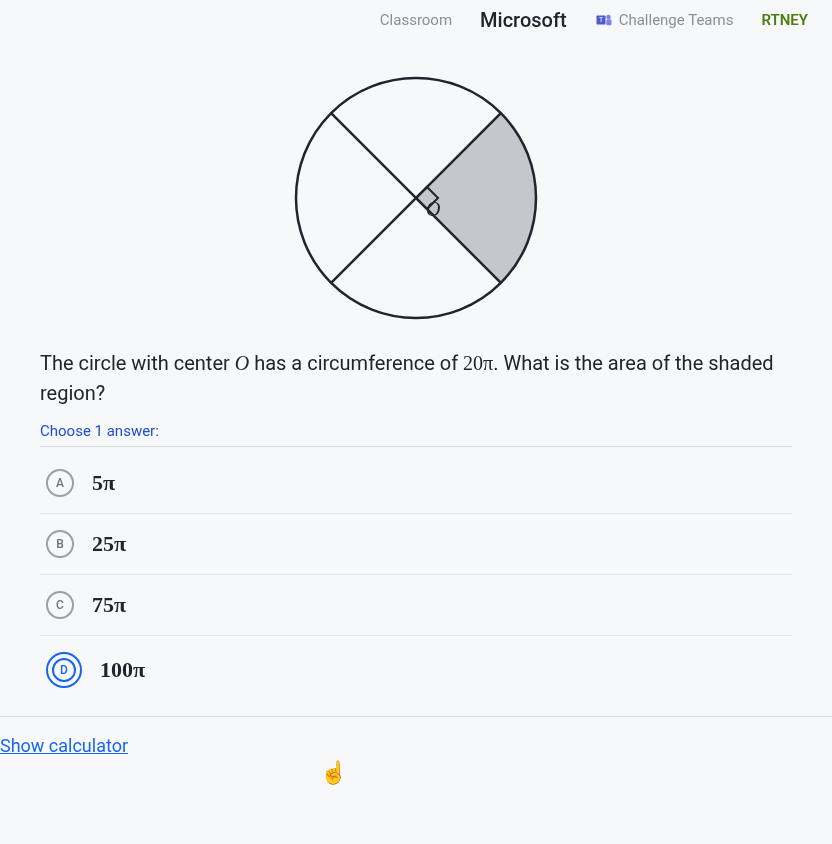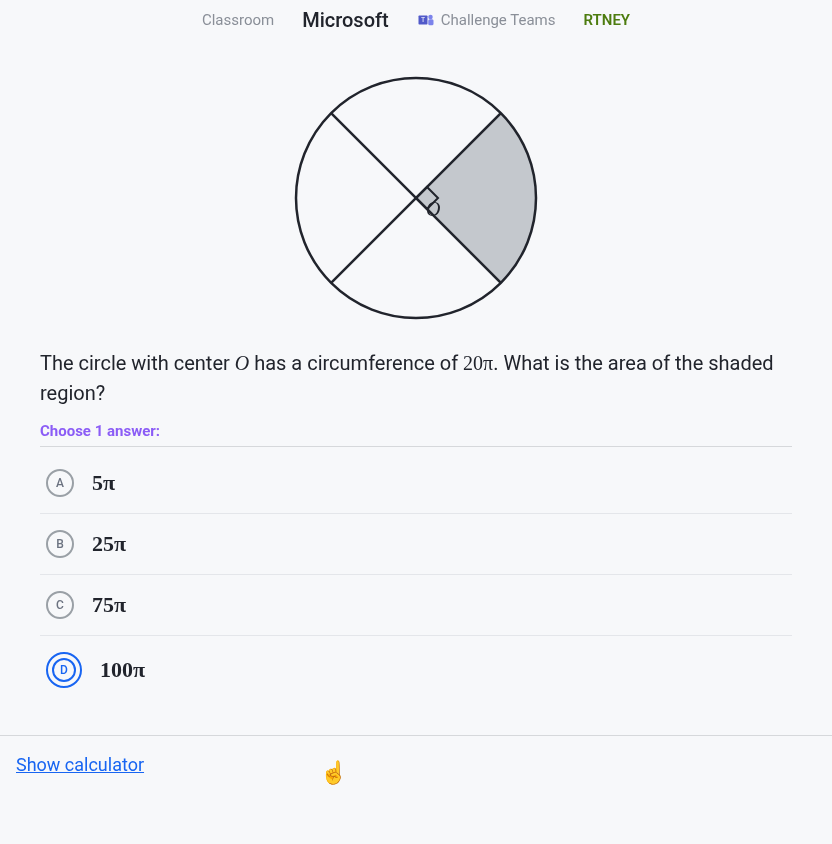--- a/index.html
+++ b/index.html
@@ -6,21 +6,21 @@
     body {
       font-family: -apple-system, BlinkMacSystemFont, "Segoe UI", Roboto, "Helvetica Neue", Arial, sans-serif;
       background: #f7f8fa;
       color: #21242c;
       width: 832px;
       height: 844px;
       overflow: hidden;
     }
     .topbar {
       display: flex;
-      justify-content: center;
+      justify-content: flex-end;
       align-items: center;
       gap: 28px;
       padding: 8px 24px 16px 24px;
       font-size: 15px;
       color: #8a8f98;
     }
     .topbar-item {
       display: flex;
       align-items: center;
       gap: 6px;
@@ -59,22 +59,22 @@
     }
     .question .mathvar {
       font-style: italic;
       font-family: "Times New Roman", serif;
     }
     .question .mathnum {
       font-family: Liberation Serif, serif;
     }
     .choose {
       font-size: 15px;
-      color: #8b5cf6;
-      font-weight: 700;
+      color: #1d4ed8;
+      font-weight: 400;
       margin-bottom: 6px;
     }
     .hr { border: none; border-top: 1px solid #d6d8db; margin: 6px 0 0 0; }
     .choices { margin-top: 6px; }
     .choice {
       display: flex;
       align-items: center;
       gap: 18px;
       padding: 16px 6px;
       border-top: 1px solid #e4e6ea;
@@ -124,22 +124,22 @@
       border-color: #1865f2;
       box-shadow: none;
     }
     .choice-label {
       font-family: "Times New Roman", serif;
       font-size: 22px;
       color: #21242c;
       font-weight: bold;
     }
     .footer {
-      margin-top: 31px;
-      padding: 18px 40px 0 16px;
+      margin-top: 12px;
+      padding: 18px 40px 0 0;
       border-top: 1px solid #d6d8db;
     }
     .show-calc {
       color: #1865f2;
       font-size: 18px;
       text-decoration: underline;
       cursor: pointer;
       background: none;
       border: none;
       padding: 0;

